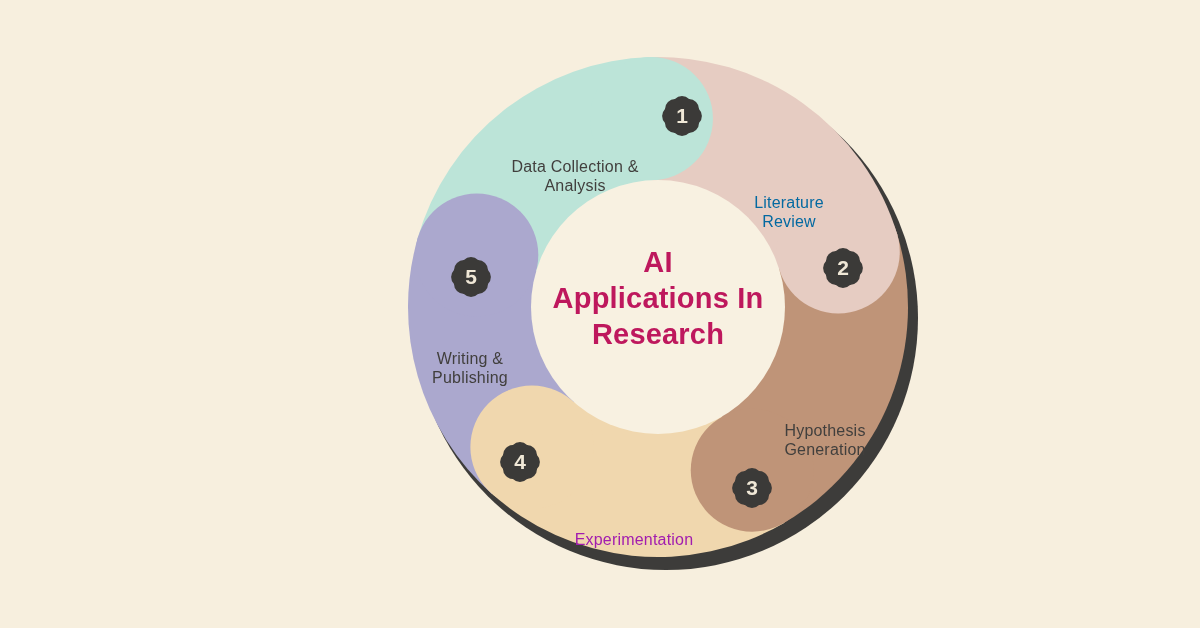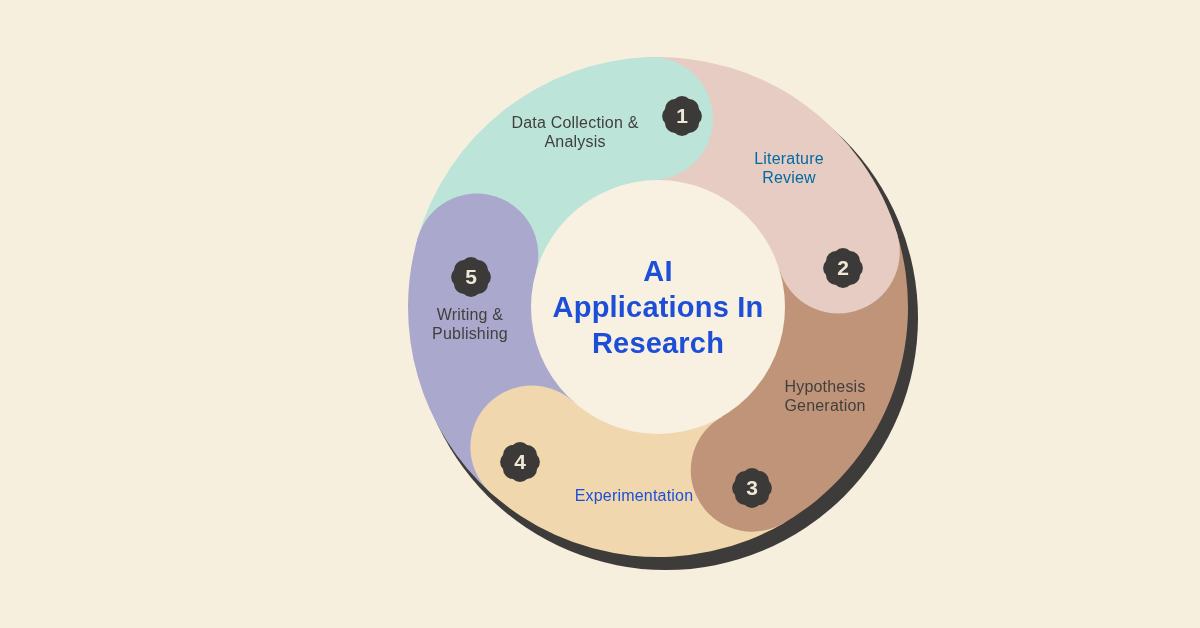--- a/index.html
+++ b/index.html
@@ -22,20 +22,21 @@
     white-space:pre-line;
   }
   .seg-label{
     position:absolute;
     transform:translate(-50%,-50%);
     text-align:center;
     font-size:16px;
     line-height:19px;
     letter-spacing:0.2px;
     white-space:pre-line;
+    margin-top:44px;
   }
   .badge{
     position:absolute;
     width:48px;height:48px;
     transform:translate(-50%,-50%);
   }
   .badge::before,.badge::after{
     content:"";
     position:absolute;
     inset:7px;
@@ -65,40 +66,40 @@
       <path d="M 658 307 L 896.5600821290693 232.23980193597856 A 250 250 0 0 1 781.4854666460577 524.3737323763047 Z" fill="#bf9478"></path>
       <path d="M 658 307 L 784.5084410302909 522.6284173018144 A 250 250 0 0 1 489.42440310406914 491.61383515647094 Z" fill="#f0d7ae"></path>
       <path d="M 658 307 L 492.0184468369396 493.949522624633 A 250 250 0 0 1 418.1715063649856 236.4146357892809 Z" fill="#aba8ce"></path>
       <circle cx="651.4214448715784" cy="118.61482910690046" r="61.5" fill="#bce4d8"></circle>
       <circle cx="838.2634464990322" cy="251.8879336597642" r="61.5" fill="#e6ccc2"></circle>
       <circle cx="752.25" cy="470.2457886133667" r="61.5" fill="#bf9478"></circle>
       <circle cx="531.8688807013552" cy="447.0827996024888" r="61.5" fill="#f0d7ae"></circle>
       <circle cx="476.8021703156269" cy="255.04235842849567" r="61.5" fill="#aba8ce"></circle>
       <circle cx="658" cy="307" r="127" fill="#f8f1e1"></circle>
     </svg>
-  <div class="center-title" id="center-title" style="left: 658px; top: 307px; color: #1d4ed8;">AI
+  <div class="center-title" id="center-title" style="left: 658px; top: 298px; color: #be185d;">AI
 Applications In
 Research</div>
   <div id="overlay">
       <div class="seg-label" style="left: 575px; top: 132px; color: rgb(65, 63, 61);">Data Collection &amp;
 Analysis</div>
       <div class="badge" style="left: 682px; top: 116px; --badge-fill: #3b3a38;">
         <span class="num" style="color: rgb(240, 232, 215);">1</span>
       </div>
       <div class="seg-label" style="left: 789px; top: 168px; color: #0369a1;">Literature
 Review</div>
       <div class="badge" style="left: 843px; top: 268px; --badge-fill: #3b3a38;">
         <span class="num" style="color: rgb(240, 232, 215);">2</span>
       </div>
       <div class="seg-label" style="left: 825px; top: 396px; color: rgb(65, 63, 61); text-align: right;">Hypothesis
 Generation</div>
       <div class="badge" style="left: 752px; top: 488px; --badge-fill: #3b3a38;">
         <span class="num" style="color: rgb(240, 232, 215);">3</span>
       </div>
-      <div class="seg-label" style="left: 634px; top: 495px; color: #1d4ed8;">Experimentation</div>
+      <div class="seg-label" style="left: 634px; top: 495px; color: #a21caf;">Experimentation</div>
       <div class="badge" style="left: 520px; top: 462px; --badge-fill: #3b3a38;">
         <span class="num" style="color: rgb(240, 232, 215);">4</span>
       </div>
       <div class="seg-label" style="left: 470px; top: 324px; color: rgb(65, 63, 61);">Writing &amp;
 Publishing</div>
       <div class="badge" style="left: 471px; top: 277px; --badge-fill: #3b3a38;">
         <span class="num" style="color: rgb(240, 232, 215);">5</span>
       </div>
     </div>
 </div>

